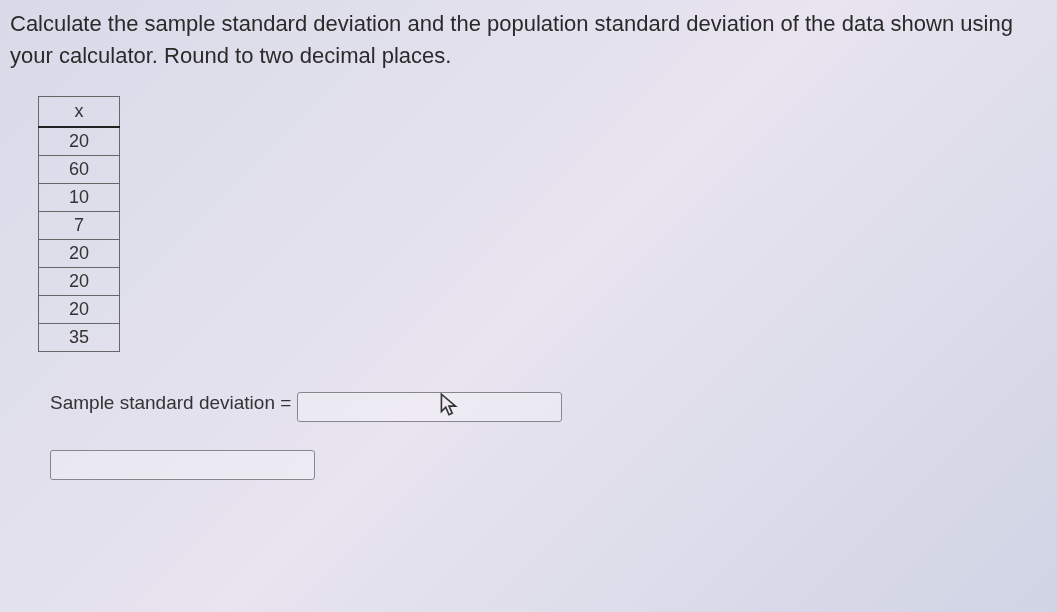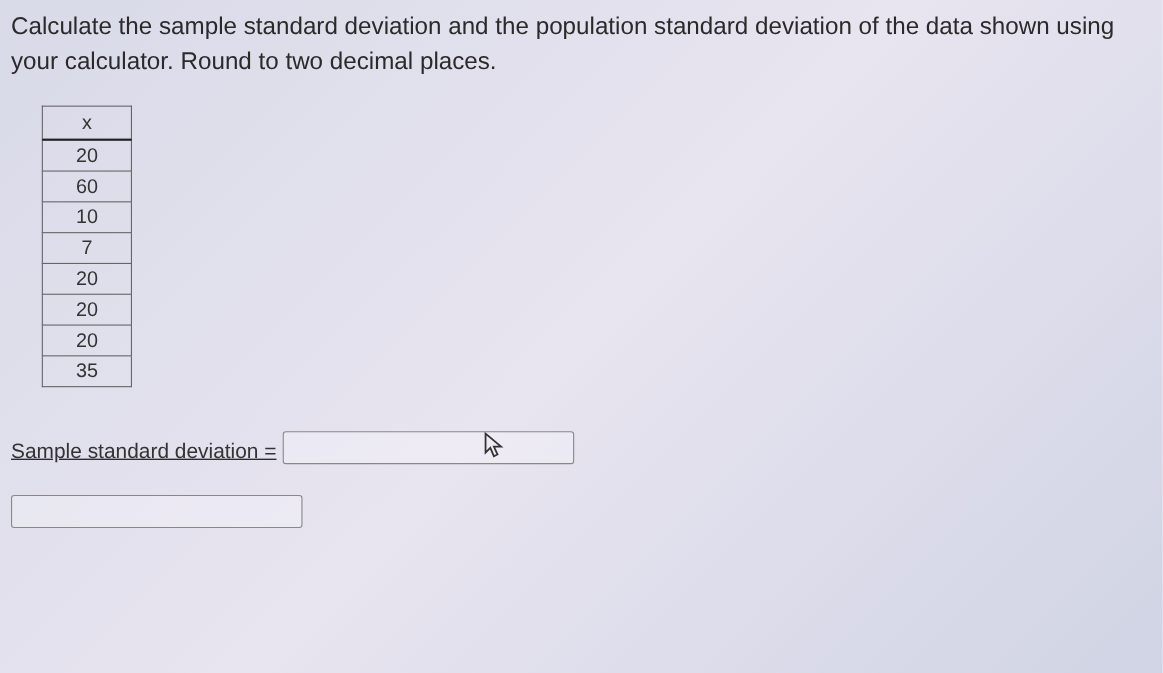--- a/index.html
+++ b/index.html
@@ -41,24 +41,24 @@
     }
     .data-table td {
       border: 1px solid #666;
       padding: 3px 30px;
       font-size: 18px;
       color: #333;
       text-align: center;
       min-width: 48px;
     }
     .answer-row {
+      margin-left: 40px;
       margin-bottom: 28px;
       display: flex;
-      align-items: flex-end;
-      text-decoration: underline;
+      align-items: flex-start;
     }
     .answer-label {
       font-size: 19px;
       color: #333;
       margin-right: 6px;
     }
     .answer-input {
       border: 1px solid #888;
       border-radius: 3px;
       height: 30px;

